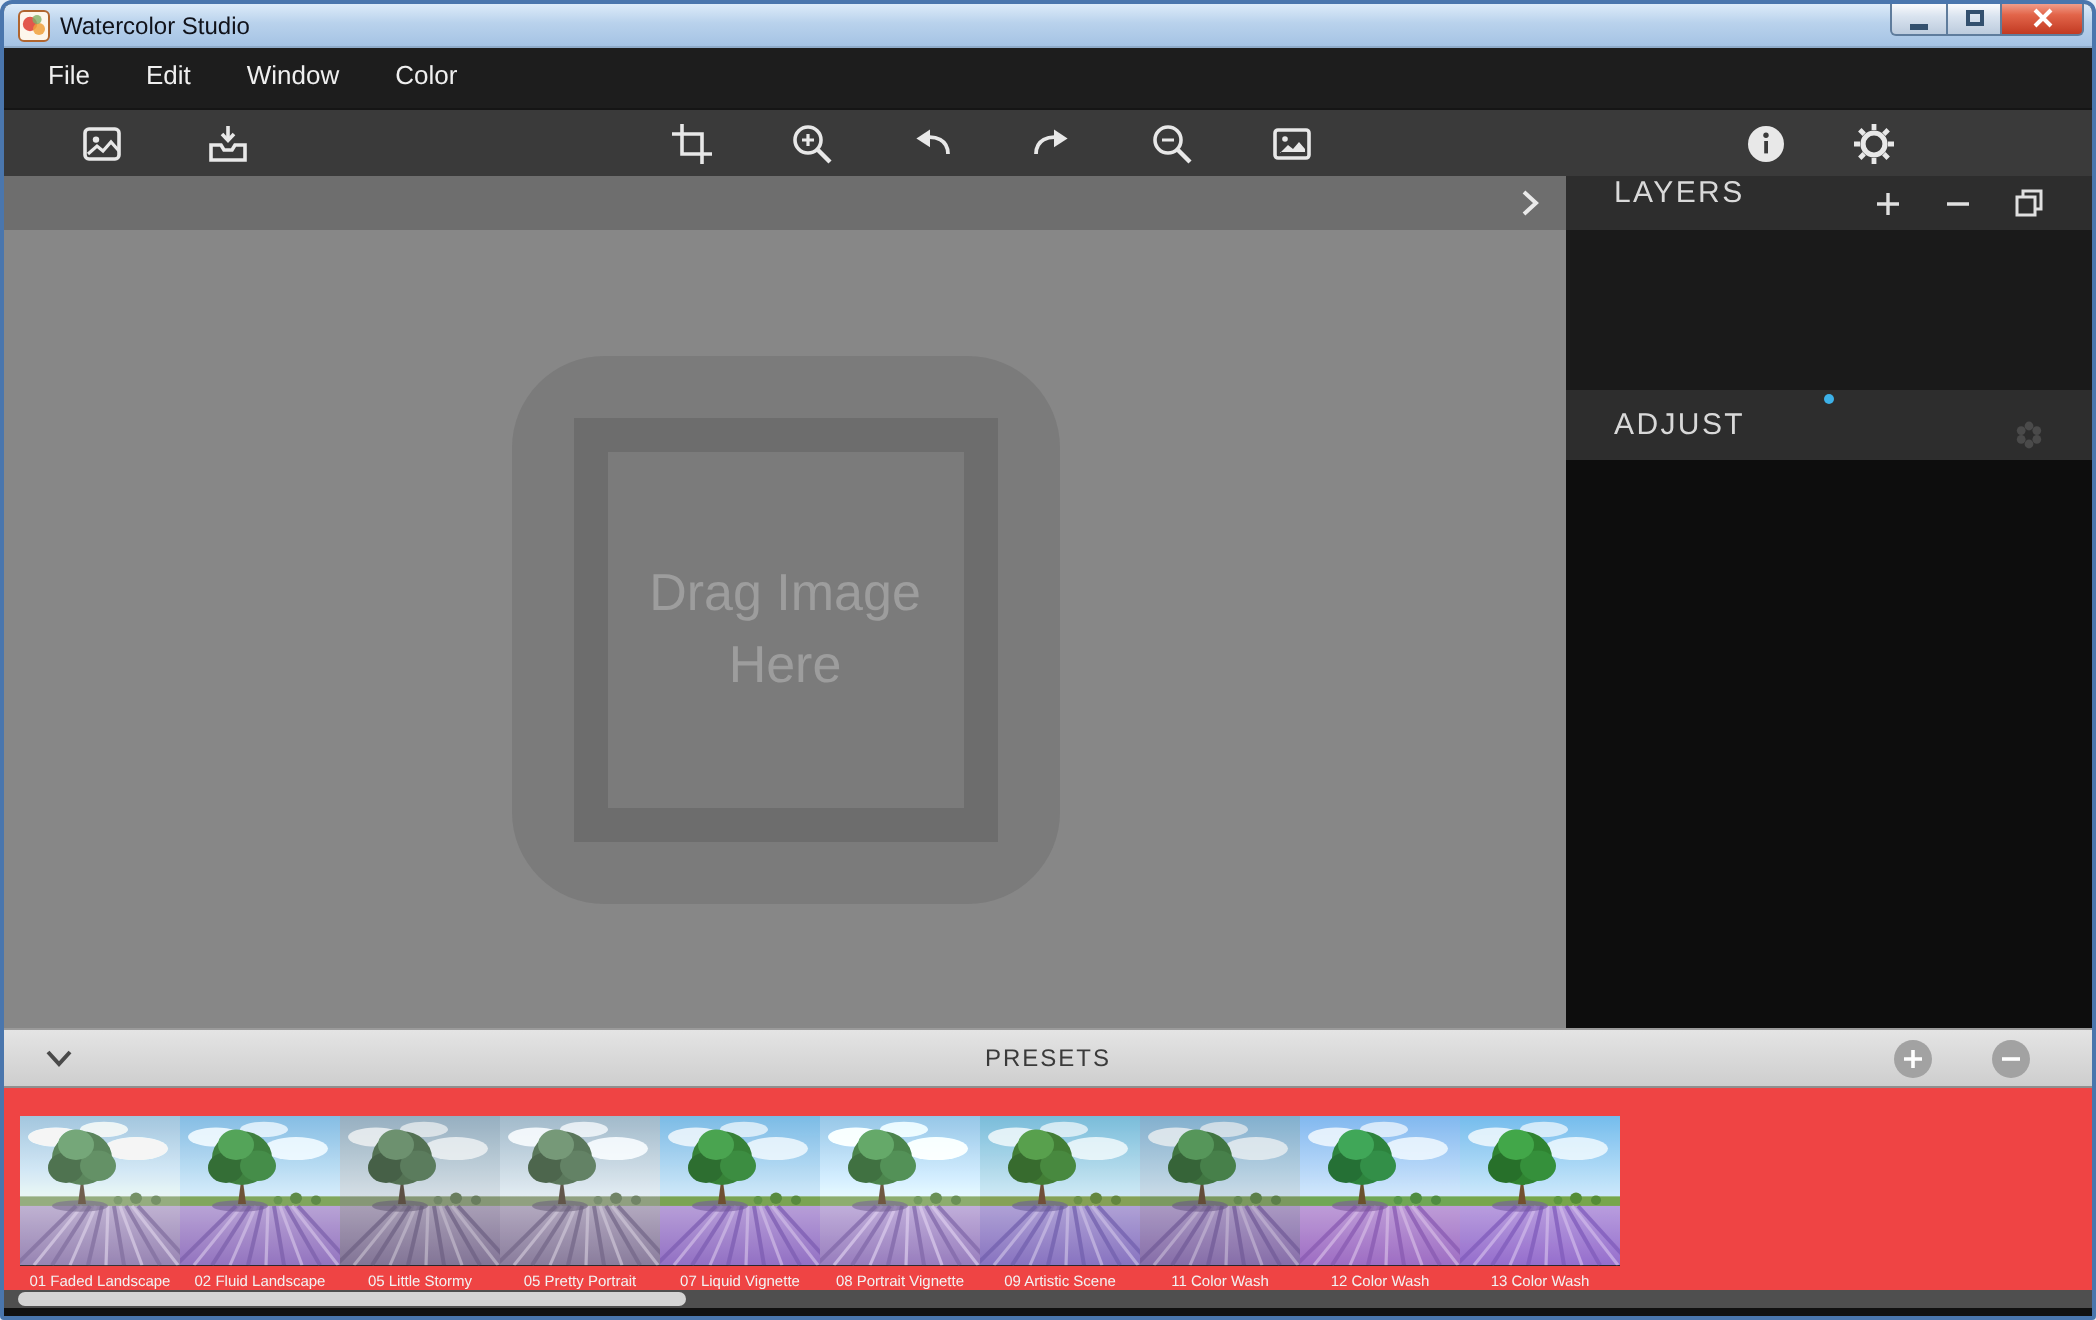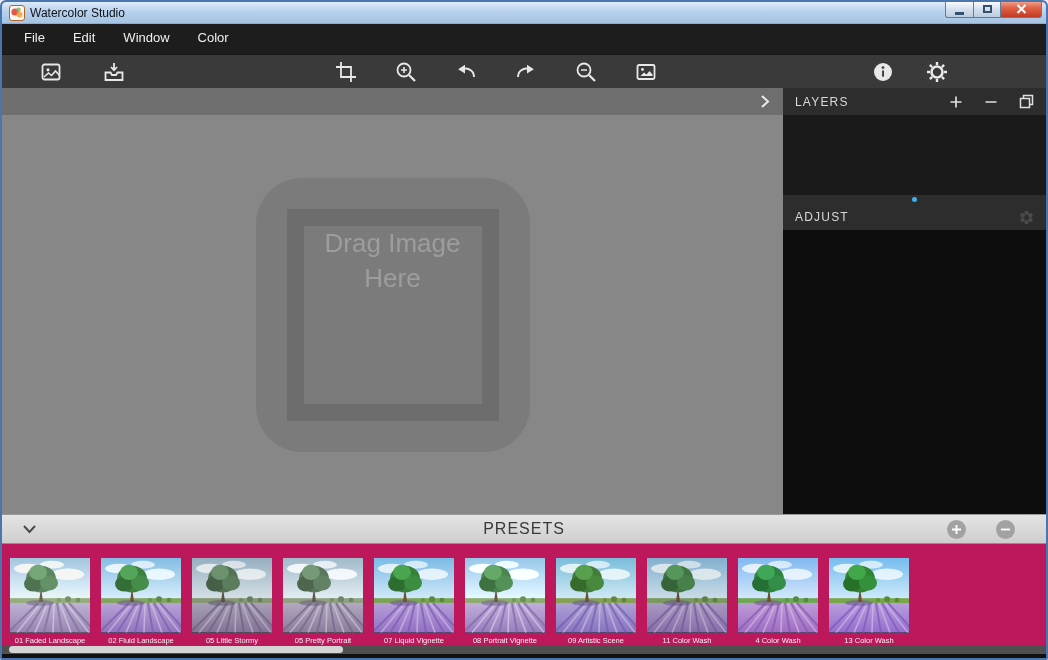--- a/index.html
+++ b/index.html
@@ -29,44 +29,44 @@
   .tg-left{display:flex;gap:37px;margin-left:36px}
   .tg-center{position:absolute;left:calc(50% - 28px);transform:translateX(-50%);display:flex;gap:34px}
   .tg-right{margin-left:auto;display:flex;gap:28px;margin-right:96px}
 
   
   .main{flex:1;display:flex;min-height:0}
   .left-col{flex:1;display:flex;flex-direction:column;min-width:0}
   .subheader{height:27px;flex:0 0 27px;background:#6e6e6e;display:flex;align-items:center;justify-content:flex-end;padding-right:9px}
   .canvas{flex:1;background:#878787;position:relative}
   .drop-zone{position:absolute;left:50%;top:50%;transform:translate(-50%,-50%);width:274px;height:274px;background:#7b7b7b;border-radius:46px;display:flex;align-items:center;justify-content:center}
-  .drop-frame{width:212px;height:212px;border:17px solid #6d6d6d;display:flex;align-items:flex-start;justify-content:center}
+  .drop-frame{width:212px;height:212px;border:17px solid #6d6d6d;display:flex;align-items:center;justify-content:center}
   .drop-text{font-size:26px;color:#9d9d9d;text-align:center;width:165px;line-height:1.35}
 
   
   .right-panel{width:263px;flex:0 0 263px;background:#0d0d0d;display:flex;flex-direction:column}
-  .panel-header{height:27px;flex:0 0 27px;background:#2d2d2d;display:flex;align-items:center;padding:0 12px;color:#d9d9d9;font-size:12px;letter-spacing:1.2px}
+  .panel-header{height:27px;flex:0 0 27px;background:#2d2d2d;display:flex;padding:0 24px;color:#d9d9d9;font-size:15px;letter-spacing:1.2px}
   .layer-actions{margin-left:auto;display:flex;gap:19px;align-items:center}
   .layer-actions .icon-btn{width:16px;height:16px}
   .layers-content{height:80px;flex:0 0 80px;background:#1a1a1a}
   .panel-divider{height:9px;flex:0 0 9px;background:#2d2d2d;display:flex;align-items:center;justify-content:center}
   .accent-dot{width:5px;height:5px;border-radius:50%}
   .adjust-header{height:26px;flex:0 0 26px}
   .adjust-content{flex:1;background:#0d0d0d}
 
   
   .presets-bar{height:30px;flex:0 0 30px;background:linear-gradient(#e4e4e4,#cecece);display:flex;align-items:center;position:relative;border-top:1px solid #9a9a9a;border-bottom:1px solid #8f8f8f}
-  .presets-title{position:absolute;left:50%;transform:translateX(-50%);font-size:16px;color:#3a3a3a;letter-spacing:1px}
+  .presets-title{position:absolute;left:50%;transform:translateX(-50%);font-size:12px;color:#3a3a3a;letter-spacing:1px}
   .collapse-presets{margin-left:17px;width:20px;height:20px;display:flex;align-items:center;justify-content:center;cursor:pointer}
   .round-btn{position:absolute;width:19px;height:19px;border-radius:50%;background:#a2a2a2;display:flex;align-items:center;justify-content:center;cursor:pointer;top:5px}
   .round-btn.add{right:80px}
   .round-btn.remove{right:31px}
 
   
-  .preset-strip{height:101px;flex:0 0 101px;background:#be185d;display:flex;gap:11px;padding:14px 0 0 8px;overflow:hidden}
+  .preset-strip{height:101px;flex:0 0 101px;background:#ef4444;display:flex;gap:0;padding:14px 0 0 8px;overflow:hidden}
   .preset{width:80px;flex:0 0 80px;display:flex;flex-direction:column;cursor:pointer}
   .thumb{width:80px;height:78px;display:block;background:#222}
   .thumb-label{color:#f2f2f2;font-size:7.5px;text-align:center;line-height:1.25;padding-top:3px}
   .scrollbar{height:9px;flex:0 0 9px;background:#4f4f4f;position:relative}
   .scroll-handle{position:absolute;left:7px;top:1px;height:7px;width:334px;background:#d4d4d4;border-radius:4px}
   .bottom-filler{flex:0 0 4px;background:#111}
 
   
   .preset:nth-child(1) .thumb{filter:saturate(.65) brightness(1.12) contrast(.92)}
   .preset:nth-child(2) .thumb{filter:saturate(1.05) brightness(1.02)}
@@ -381,21 +381,21 @@
     <div class="preset">
         <svg class="thumb" viewBox="0 0 80 78" preserveAspectRatio="none">
           <use href="#thumb-art"></use>
         </svg>
         <span class="thumb-label">11 Color Wash</span>
       </div>
     <div class="preset">
         <svg class="thumb" viewBox="0 0 80 78" preserveAspectRatio="none">
           <use href="#thumb-art"></use>
         </svg>
-        <span class="thumb-label">4 Color Wash</span>
+        <span class="thumb-label">12 Color Wash</span>
       </div>
     <div class="preset">
         <svg class="thumb" viewBox="0 0 80 78" preserveAspectRatio="none">
           <use href="#thumb-art"></use>
         </svg>
         <span class="thumb-label">13 Color Wash</span>
       </div>
   </div>
 
   <div class="scrollbar">

